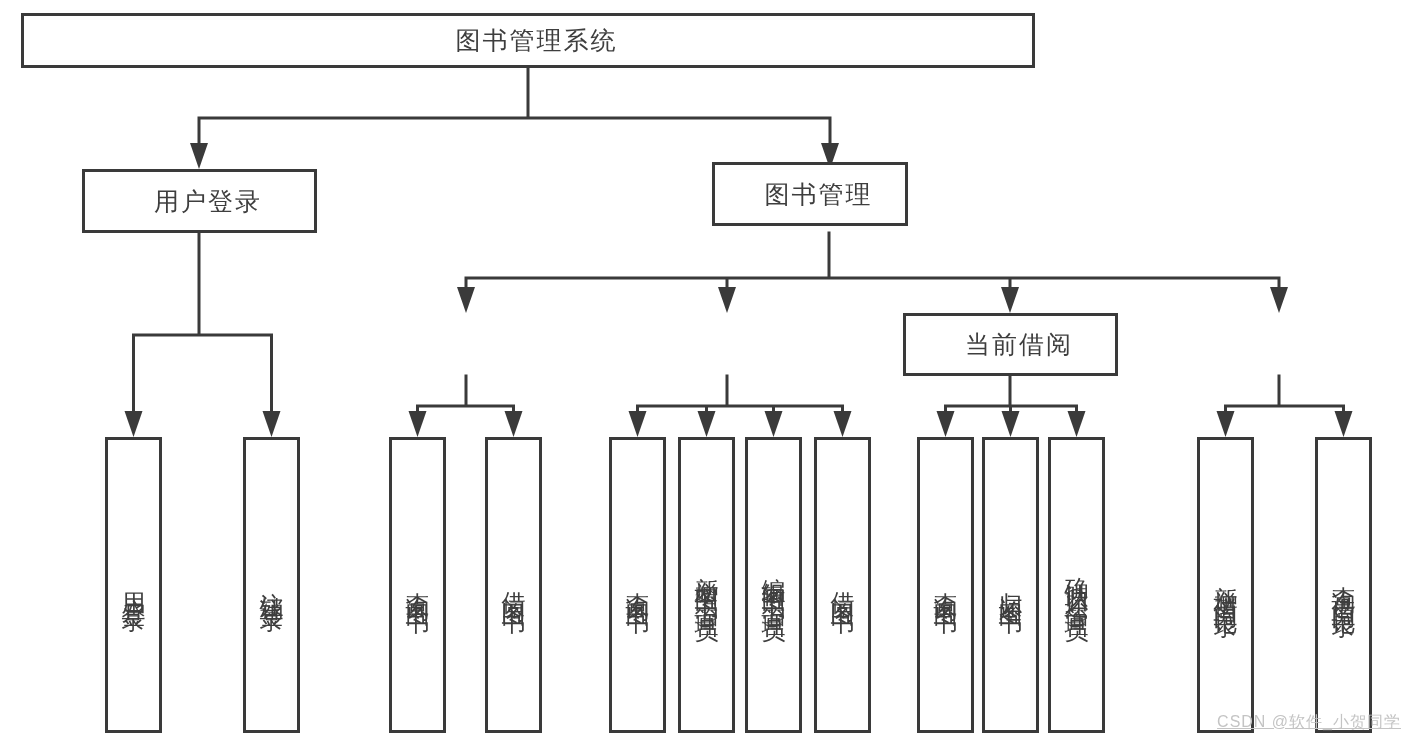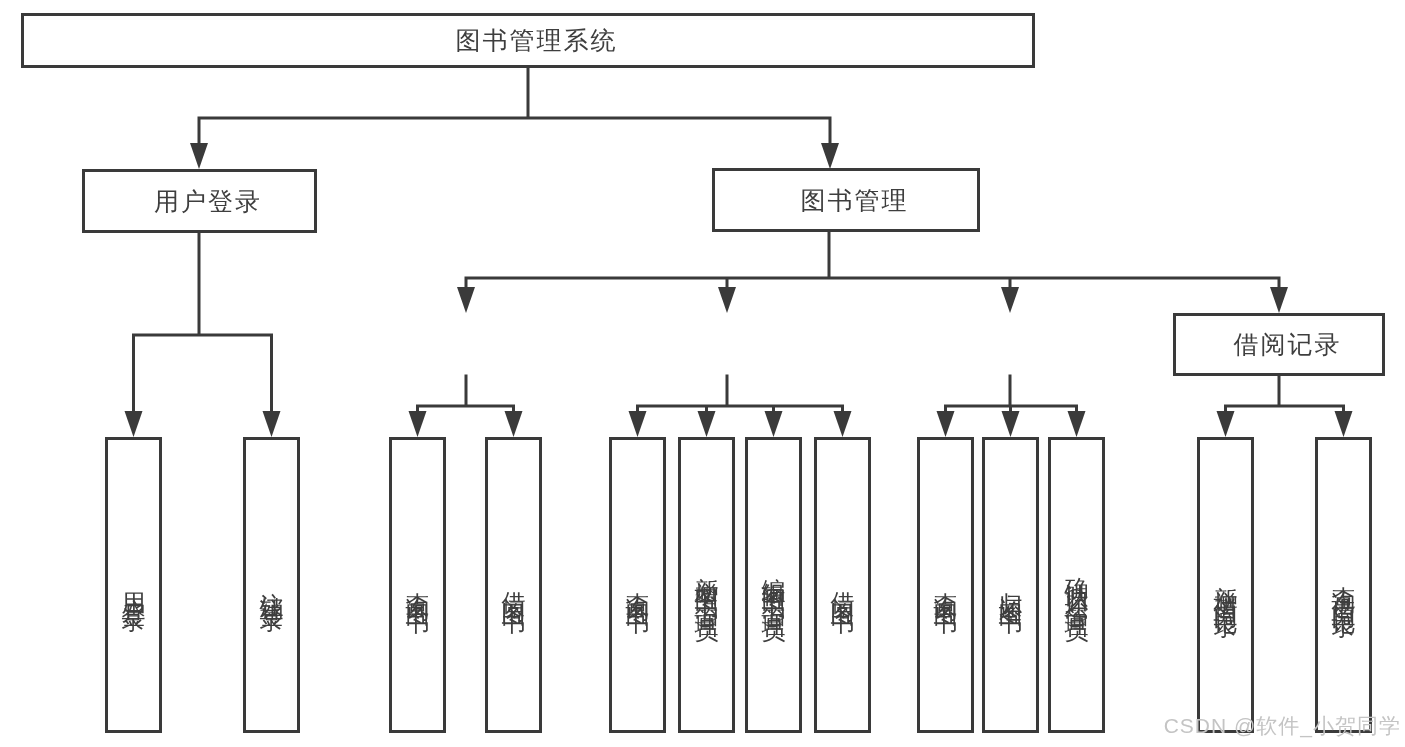--- a/index.html
+++ b/index.html
@@ -50,25 +50,26 @@
     text-orientation: mixed;
     font-size: 24px;
     letter-spacing: 6px;
     line-height: 1;
     padding: 6px 0;
   }
   .watermark {
     position: absolute;
     top: 712px;
     right: 4px;
-    font-size: 21px;
+    font-size: 16px;
     letter-spacing: 1px;
     color: #c4c4c4;
     white-space: nowrap;
     z-index: 5;
+    text-decoration: underline;
   }
 </style>
 </head>
 <body>
 
 <div class="canvas">
 
   <svg class="connectors" viewBox="0 0 1405 747" xmlns="http://www.w3.org/2000/svg" aria-hidden="true">
     <g stroke="#3a3a3a" stroke-width="3" stroke-linecap="square" fill="none">
 
@@ -108,23 +109,23 @@
       <polygon points="1010.5,437 1001.5,411 1019.5,411"></polygon>
       <polygon points="1076.5,437 1067.5,411 1085.5,411"></polygon>
       <polygon points="1225.5,437 1216.5,411 1234.5,411"></polygon>
       <polygon points="1343.5,437 1334.5,411 1352.5,411"></polygon>
     </g>
   </svg>
 
   <div class="node hbox root">图书管理系统</div>
 
   <div class="node hbox" style="left:82px; top:169px; width:235px; height:64px;">用户登录</div>
-  <div class="node hbox" style="left:712px; top:168px; width:268px; height:64px;">图书管理</div>
+  <div class="node hbox" style="left:712px; top:162px; width:196px; height:64px;">图书管理</div>
 
-  <div class="node hbox" style="left:1173px; top:313px; width:212px; height:63px;">借阅记录</div>
+  <div class="node hbox" style="left:903px; top:313px; width:215px; height:63px;">当前借阅</div>
 
   <div class="node vbox" style="left:105px;">用户登录</div>
   <div class="node vbox" style="left:243px;">注销登录</div>
   <div class="node vbox" style="left:389px;">查询图书</div>
   <div class="node vbox" style="left:485px;">借阅图书</div>
   <div class="node vbox" style="left:609px;">查询图书</div>
   <div class="node vbox" style="left:678px;">新增图书（管理员）</div>
   <div class="node vbox" style="left:745px;">编辑图书（管理员）</div>
   <div class="node vbox" style="left:814px;">借阅图书</div>
   <div class="node vbox" style="left:917px;">查询图书</div>

